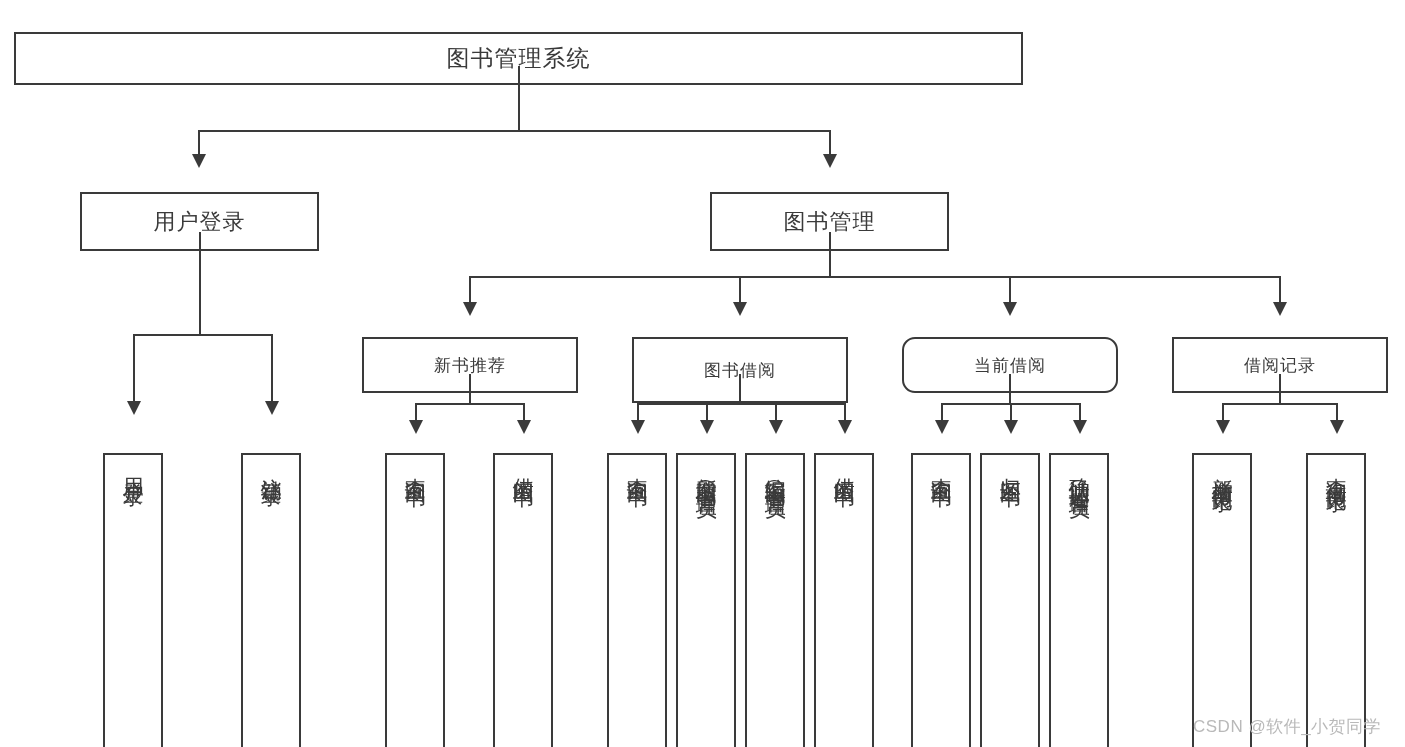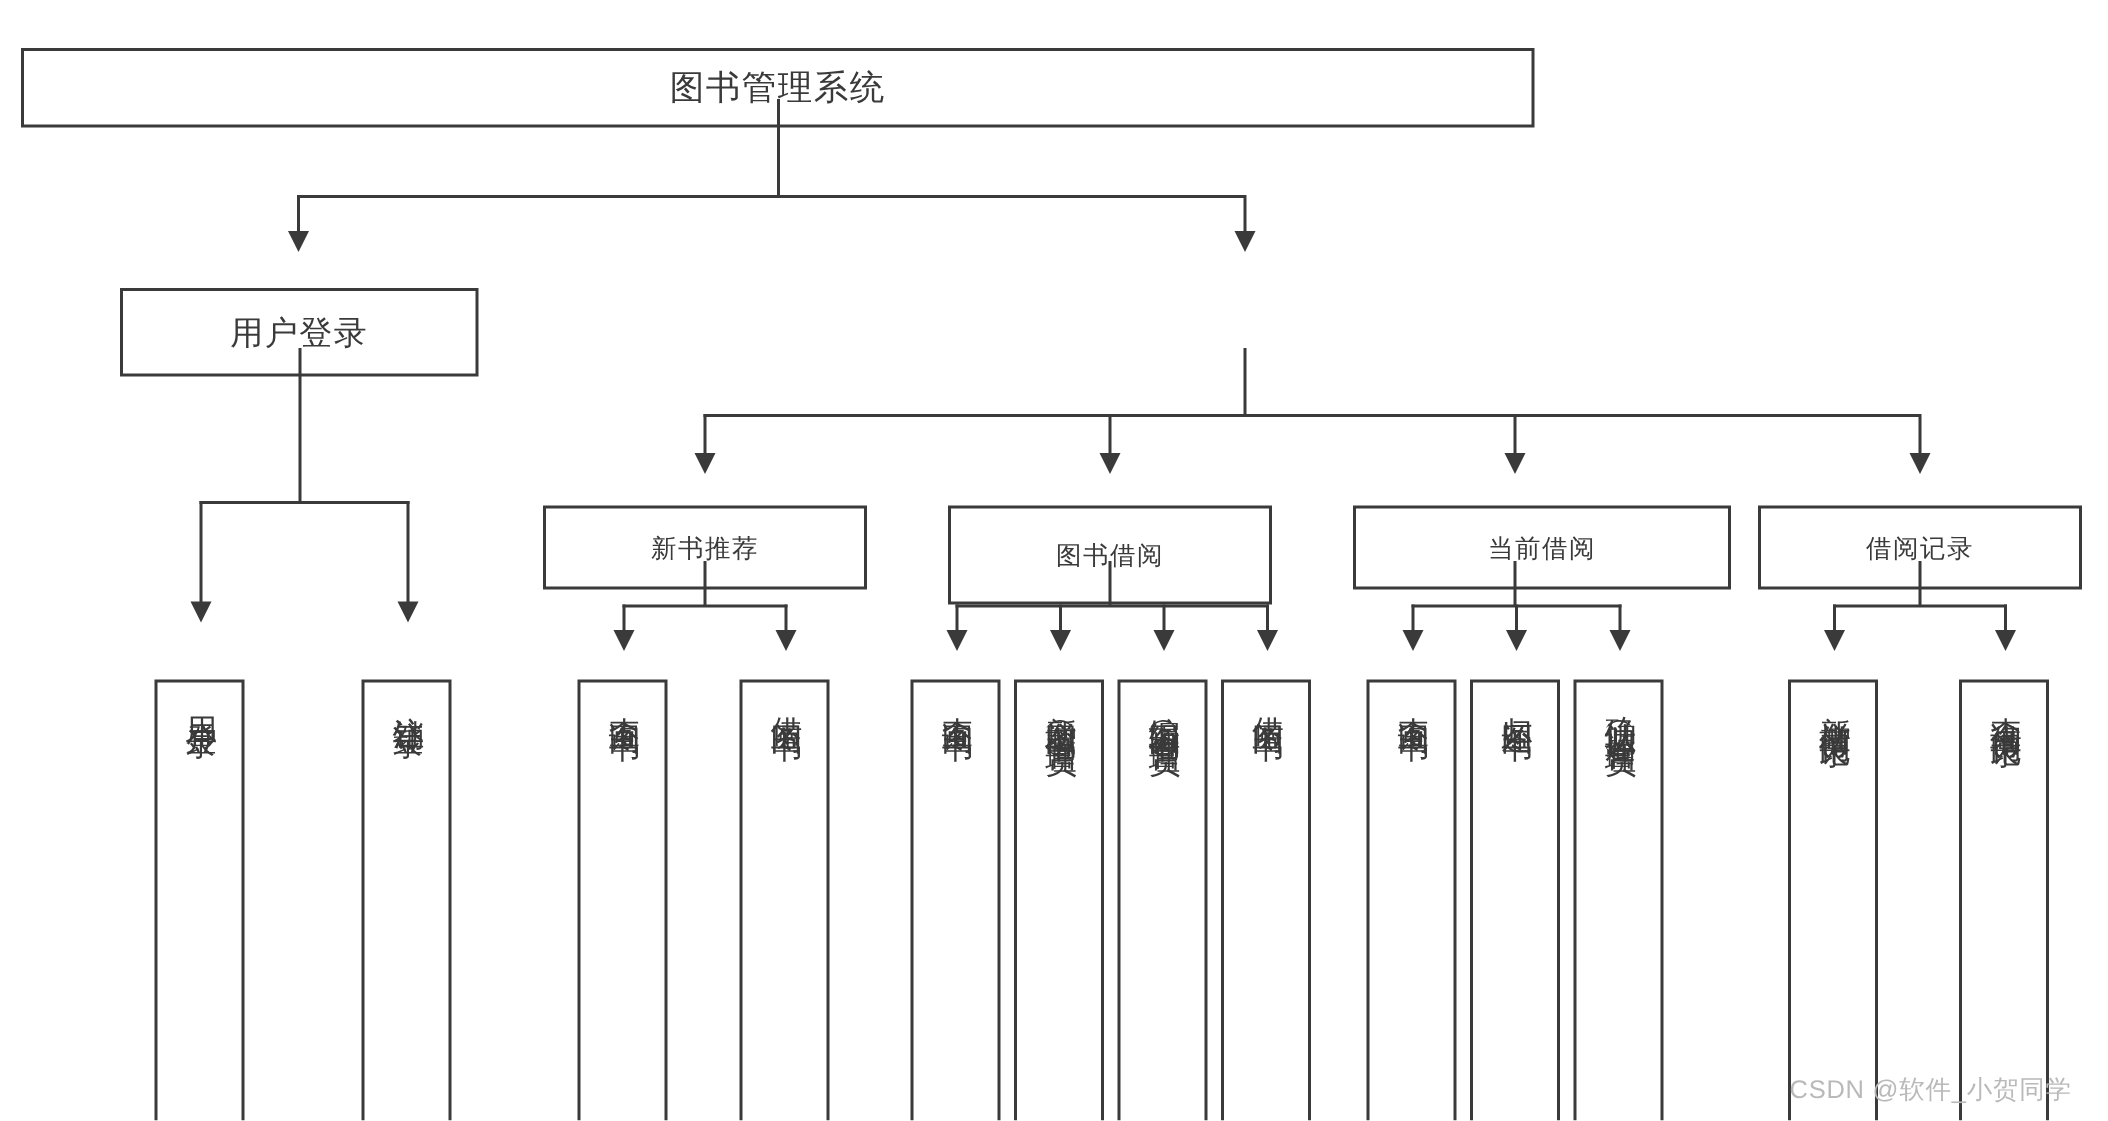--- a/index.html
+++ b/index.html
@@ -100,20 +100,23 @@
   <div class="hline" style="left:198px; top:130px; width:632px;"></div>
   <div class="vline" style="left:198px; top:130px; height:25px;"></div>
   <div class="arrow" style="left:192px; top:154px;"></div>
   <div class="vline" style="left:829px; top:130px; height:25px;"></div>
   <div class="arrow" style="left:823px; top:154px;"></div>
 
   <div class="node lvl2" style="left:80px; top:173px; width:239px; height:59px;">
     <span>用户登录</span>
   </div>
 
+  <div class="node lvl2" style="left:710px; top:173px; width:239px; height:59px;">
+    <span>图书管理</span>
+  </div>
 
   <div class="vline" style="left:199px; top:232px; height:103px;"></div>
   <div class="hline" style="left:133px; top:334px; width:140px;"></div>
   <div class="vline" style="left:133px; top:334px; height:68px;"></div>
   <div class="arrow" style="left:127px; top:401px;"></div>
   <div class="vline" style="left:271px; top:334px; height:68px;"></div>
   <div class="arrow" style="left:265px; top:401px;"></div>
 
   <div class="vline" style="left:829px; top:232px; height:45px;"></div>
   <div class="hline" style="left:469px; top:276px; width:811px;"></div>
@@ -125,21 +128,21 @@
   <div class="arrow" style="left:1003px; top:302px;"></div>
   <div class="vline" style="left:1279px; top:276px; height:27px;"></div>
   <div class="arrow" style="left:1273px; top:302px;"></div>
 
   <div class="node lvl3" style="left:362px; top:318px; width:216px; height:56px;">
     <span>新书推荐</span>
   </div>
   <div class="node lvl3" style="left:632px; top:318px; width:216px; height:66px;">
     <span>图书借阅</span>
   </div>
-  <div class="node lvl3" style="left:902px; top:318px; width:252px; height:56px;">
+  <div class="node lvl3" style="left:902px; top:318px; width:216px; height:56px;border-radius:13px;">
     <span>当前借阅</span>
   </div>
   <div class="node lvl3" style="left:1172px; top:318px; width:216px; height:56px;">
     <span>借阅记录</span>
   </div>
 
   <div class="vline" style="left:469px; top:374px; height:30px;"></div>
   <div class="hline" style="left:415px; top:403px; width:110px;"></div>
   <div class="vline" style="left:415px; top:403px; height:18px;"></div>
   <div class="arrow" style="left:409px; top:420px;"></div>

